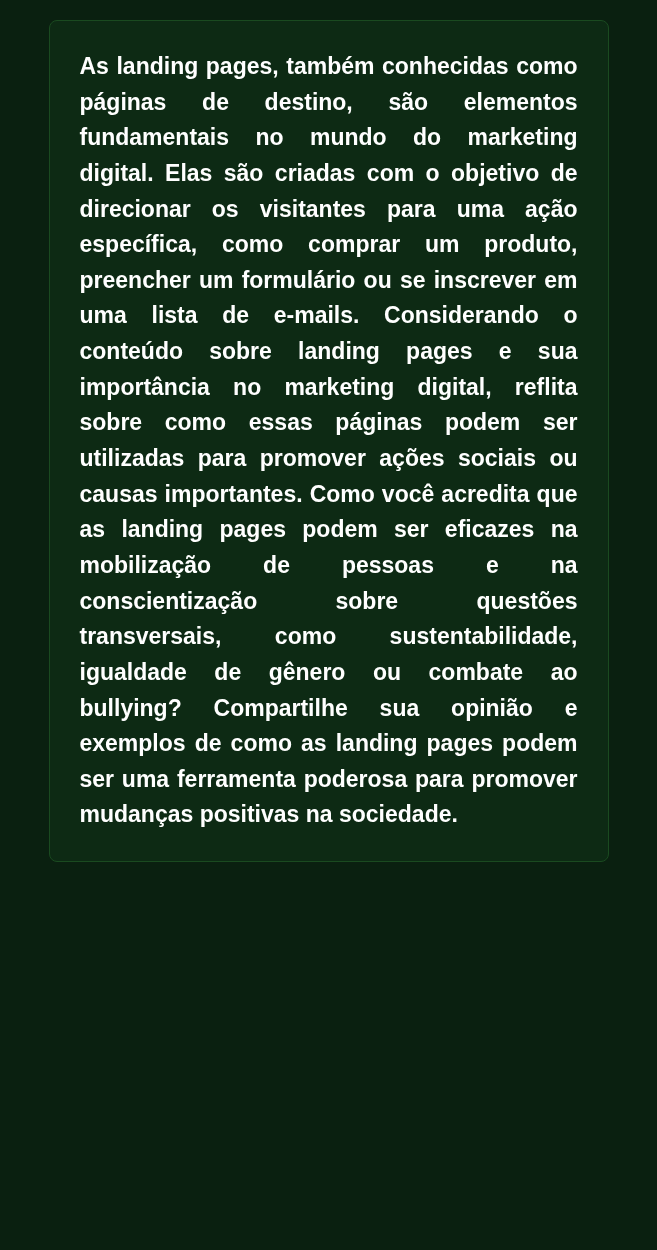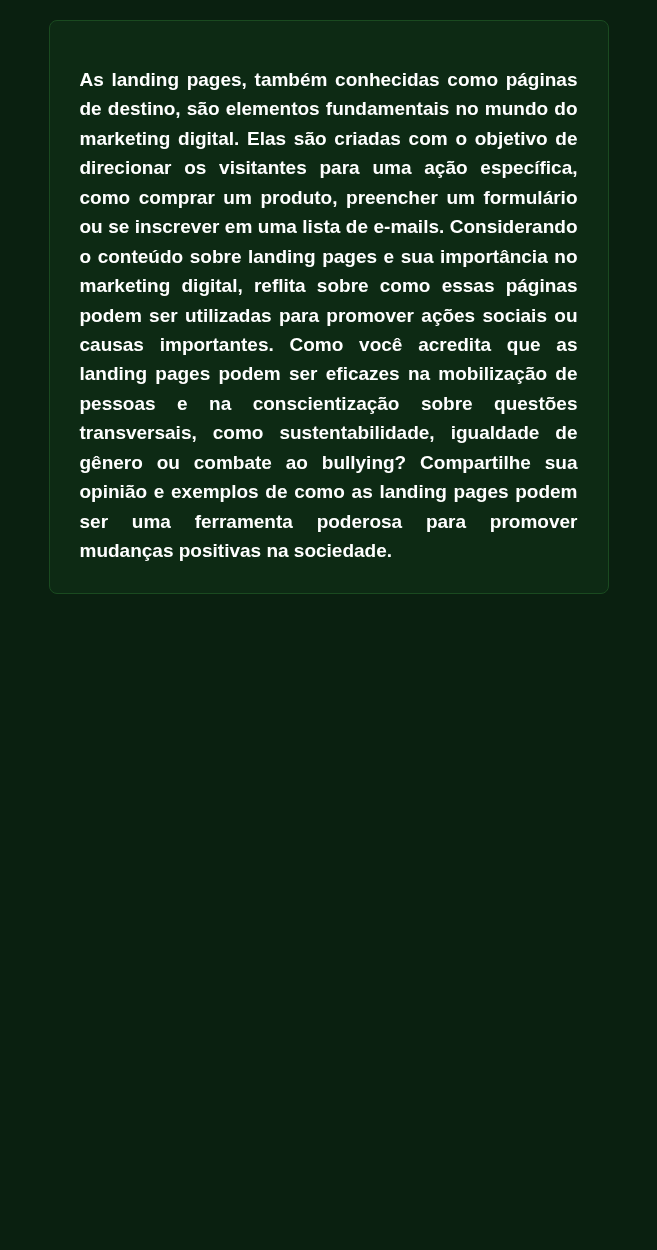--- a/index.html
+++ b/index.html
@@ -23,25 +23,24 @@
       background-color: #0d2a14;
       border: 1px solid #1a4a20;
       border-radius: 8px;
       padding: 28px 30px;
       width: 100%;
       max-width: 560px;
     }
 
     .main-text {
       color: #ffffff;
-      font-size: 19px;
+      font-size: 23px;
       font-weight: bold;
       line-height: 1.55;
       text-align: justify;
-      margin-top: 16px;
     }
   </style>
 </head>
 <body>
 
 <div class="card">
   <p class="main-text">As landing pages, também conhecidas como páginas de destino, são elementos fundamentais no mundo do marketing digital. Elas são criadas com o objetivo de direcionar os visitantes para uma ação específica, como comprar um produto, preencher um formulário ou se inscrever em uma lista de e-mails. Considerando o conteúdo sobre landing pages e sua importância no marketing digital, reflita sobre como essas páginas podem ser utilizadas para promover ações sociais ou causas importantes. Como você acredita que as landing pages podem ser eficazes na mobilização de pessoas e na conscientização sobre questões transversais, como sustentabilidade, igualdade de gênero ou combate ao bullying? Compartilhe sua opinião e exemplos de como as landing pages podem ser uma ferramenta poderosa para promover mudanças positivas na sociedade.</p>
 </div>
 
 </body></html>

